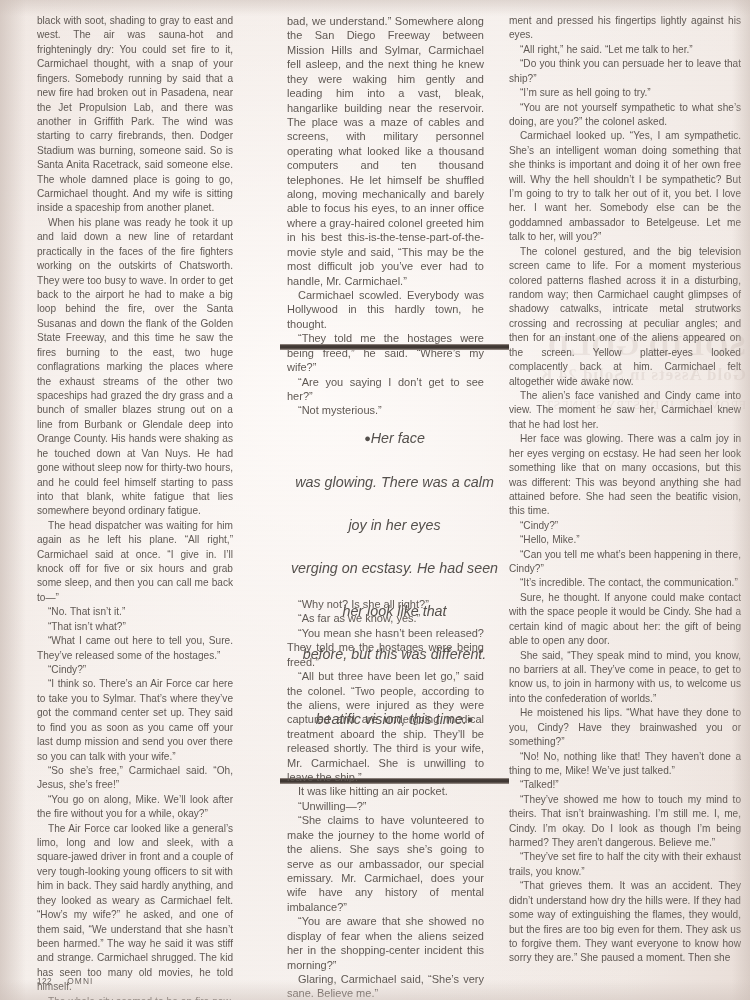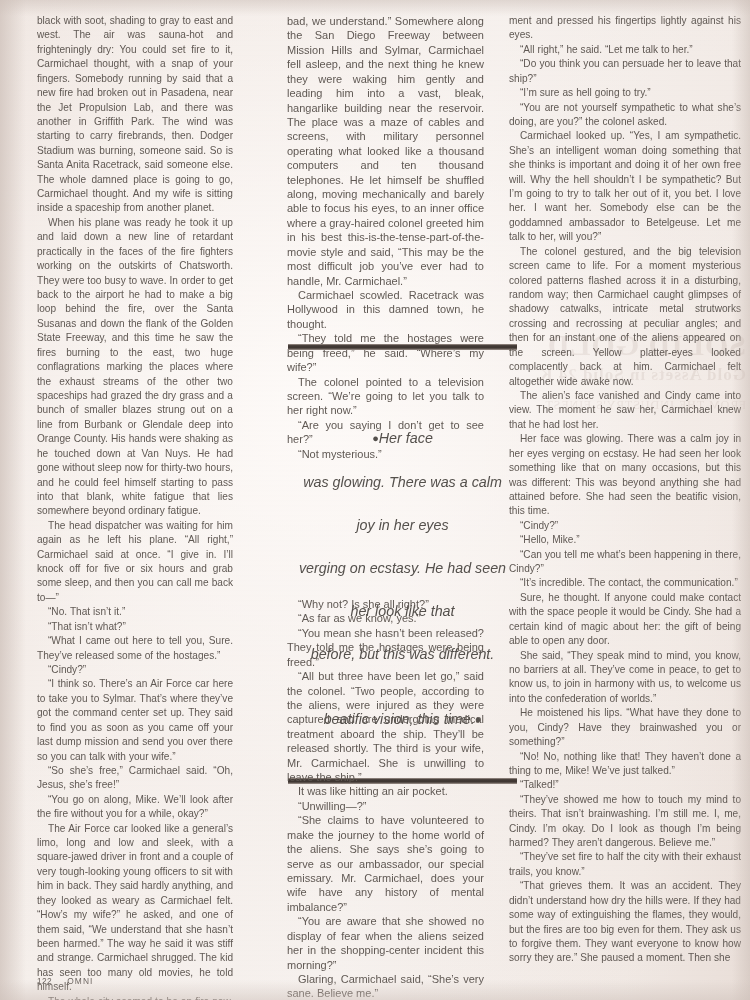--- a/index.html
+++ b/index.html
@@ -97,21 +97,21 @@
     margin: 0;
     text-indent: 11px;
   }
   .column p.noindent { text-indent: 0; }
 
   #col1 { left: 37px; width: 196px; }
   #col3 { left: 509px; width: 232px; }
 
   
   #col2-top   { position: absolute; left: 287px; top: 14px; width: 197px; }
-  #col2-quote { position: absolute; left: 288px; top: 344px; width: 229px; }
+  #col2-quote { position: absolute; left: 280px; top: 344px; width: 229px; }
   #col2-bot   { position: absolute; left: 287px; top: 597px; width: 197px; }
 
   #col2-top, #col2-bot {
     font-size: 11px;
     line-height: 14.42px;
     color: #5f5853;
     text-align: justify;
   }
   #col2-top p, #col2-bot p { margin: 0; text-indent: 11px; }
   #col2-top p.noindent, #col2-bot p.noindent { text-indent: 0; }
@@ -196,23 +196,22 @@
       <p>“Cindy?”</p>
       <p>“I think so. There’s an Air Force car here to take you to Sylmar. That’s where they’ve got the command center set up. They said to find you as soon as you came off your last dump mission and send you over there so you can talk with your wife.”</p>
       <p>“So she’s free,” Carmichael said. “Oh, Jesus, she’s free!”</p>
       <p>“You go on along, Mike. We’ll look after the fire without you for a while, okay?”</p>
       <p>The Air Force car looked like a general’s limo, long and low and sleek, with a square-jawed driver in front and a couple of very tough-looking young officers to sit with him in back. They said hardly anything, and they looked as weary as Carmichael felt. “How’s my wife?” he asked, and one of them said, “We understand that she hasn’t been harmed.” The way he said it was stiff and strange. Carmichael shrugged. The kid has seen too many old movies, he told himself.</p>
       <p>The whole city seemed to be on fire now. Within the air-conditioned limo there was only the faintest whiff of smoke, but the sky to the east was terrifying, with streaks of red bursting like meteors through the blackness. Carmichael asked the Air Force men about that, but all he got was a clipped, “It looks pretty</p>
     </div>
 
     <div id="col2-top">
       <p class="noindent">bad, we understand.” Somewhere along the San Diego Freeway between Mission Hills and Sylmar, Carmichael fell asleep, and the next thing he knew they were waking him gently and leading him into a vast, bleak, hangarlike building near the reservoir. The place was a maze of cables and screens, with military personnel operating what looked like a thousand computers and ten thousand telephones. He let himself be shuffled along, moving mechanically and barely able to focus his eyes, to an inner office where a gray-haired colonel greeted him in his best this-is-the-tense-part-of-the-movie style and said, “This may be the most difficult job you’ve ever had to handle, Mr. Carmichael.”</p>
-      <p>Carmichael scowled. Racetrack was Hollywood in this damned town, he thought.</p>
+      <p>Carmichael scowled. Everybody was Hollywood in this hardly town, he thought.</p>
       <p>“They told me the hostages were being freed,” he said. “Where’s my wife?”</p>
-      <p>The colonel pointed to a television screen. “We’re going to let you talk to her right now.”</p>
       <p>“Are you saying I don’t get to see her?”</p>
       <p>“Not mysterious.”</p>
     </div>
 
     <div id="col2-quote">
       <div class="rule rule-top"></div>
       <div class="pullquote">
         <span class="pq-line">
           <span class="pq-mark">●</span><span>Her face</span>
         </span>

